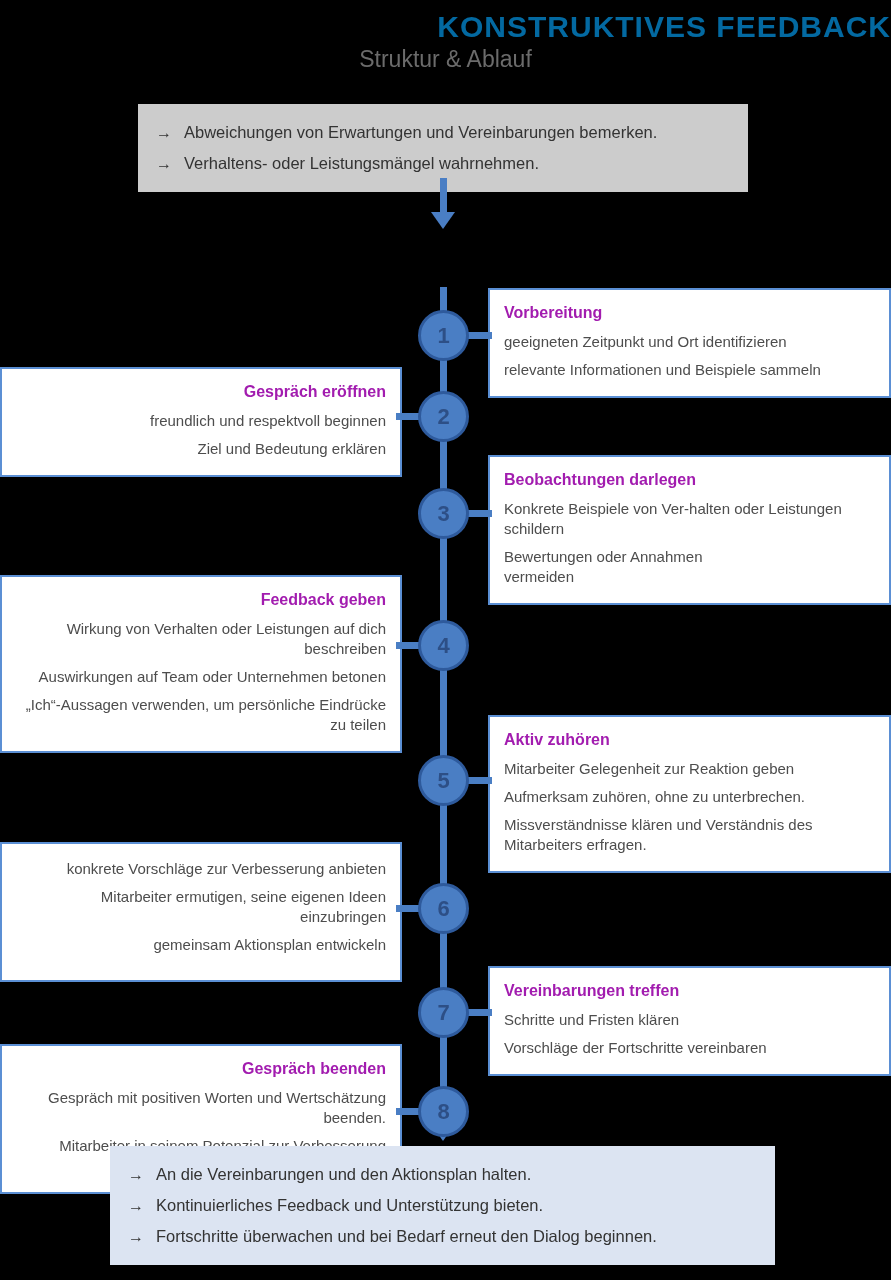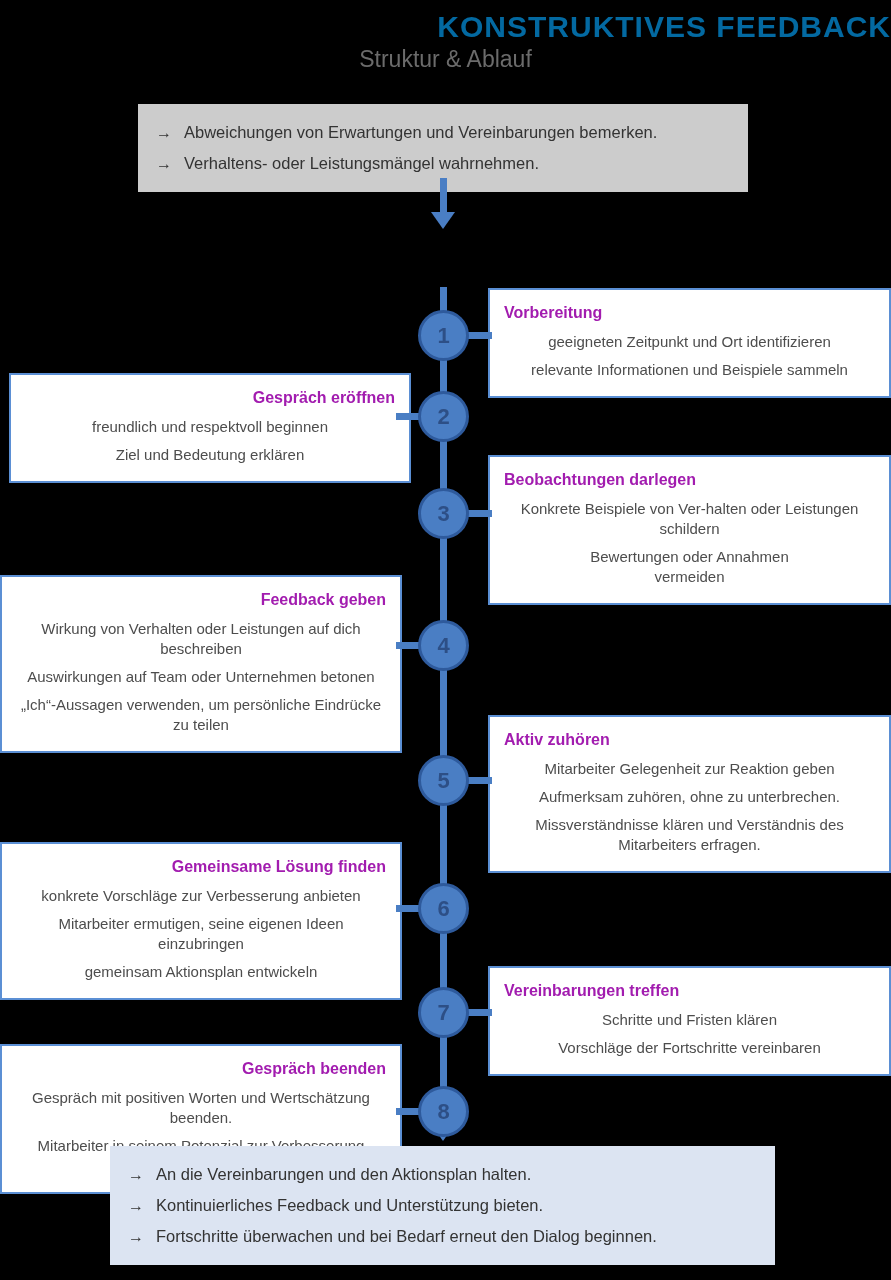--- a/index.html
+++ b/index.html
@@ -97,21 +97,20 @@
     color: #a21caf;
     line-height: 24px;
     padding-bottom: 3px;
   }
   .step-item {
     font-size: 15px;
     color: #4d4d4d;
     line-height: 20px;
     padding: 4px 0;
     white-space: pre-line;
-    text-align: center;
   }
 
   
   .circle {
     position: absolute;
     left: 418px;
     width: 51px;
     height: 51px;
     border-radius: 50%;
     background: #4a7ec4;
@@ -166,21 +165,21 @@
     <div class="step">
       <div class="step-box right" style="top: 214px; min-height: 92px;">
         <div class="step-title">Vorbereitung</div>
         <div class="step-item">geeigneten Zeitpunkt und Ort identifizieren</div>
         <div class="step-item">relevante Informationen und Beispiele sammeln</div>
       </div>
       <div class="stub right" style="top: 258px;"></div>
       <div class="circle" style="top: 236px;">1</div>
     </div>
     <div class="step">
-      <div class="step-box left" style="top: 299px; min-height: 90px; margin-left: 9px;">
+      <div class="step-box left" style="top: 293px; min-height: 90px;">
         <div class="step-title">Gespräch eröffnen</div>
         <div class="step-item">freundlich und respektvoll beginnen</div>
         <div class="step-item">Ziel und Bedeutung erklären</div>
       </div>
       <div class="stub left" style="top: 339px;"></div>
       <div class="circle" style="top: 317px;">2</div>
     </div>
     <div class="step">
       <div class="step-box right" style="top: 381px; min-height: 125px;">
         <div class="step-title">Beobachtungen darlegen</div>
@@ -206,21 +205,20 @@
         <div class="step-title">Aktiv zuhören</div>
         <div class="step-item">Mitarbeiter Gelegenheit zur Reaktion geben</div>
         <div class="step-item">Aufmerksam zuhören, ohne zu unterbrechen.</div>
         <div class="step-item">Missverständnisse klären und Verständnis des Mitarbeiters erfragen.</div>
       </div>
       <div class="stub right" style="top: 703px;"></div>
       <div class="circle" style="top: 681px;">5</div>
     </div>
     <div class="step">
       <div class="step-box left" style="top: 768px; min-height: 140px;">
-        <div class="step-title">Gemeinsame Lösung finden</div>
         <div class="step-item">konkrete Vorschläge zur Verbesserung anbieten</div>
         <div class="step-item">Mitarbeiter ermutigen, seine eigenen Ideen einzubringen</div>
         <div class="step-item">gemeinsam Aktionsplan entwickeln</div>
       </div>
       <div class="stub left" style="top: 831px;"></div>
       <div class="circle" style="top: 809px;">6</div>
     </div>
     <div class="step">
       <div class="step-box right" style="top: 892px; min-height: 92px;">
         <div class="step-title">Vereinbarungen treffen</div>

